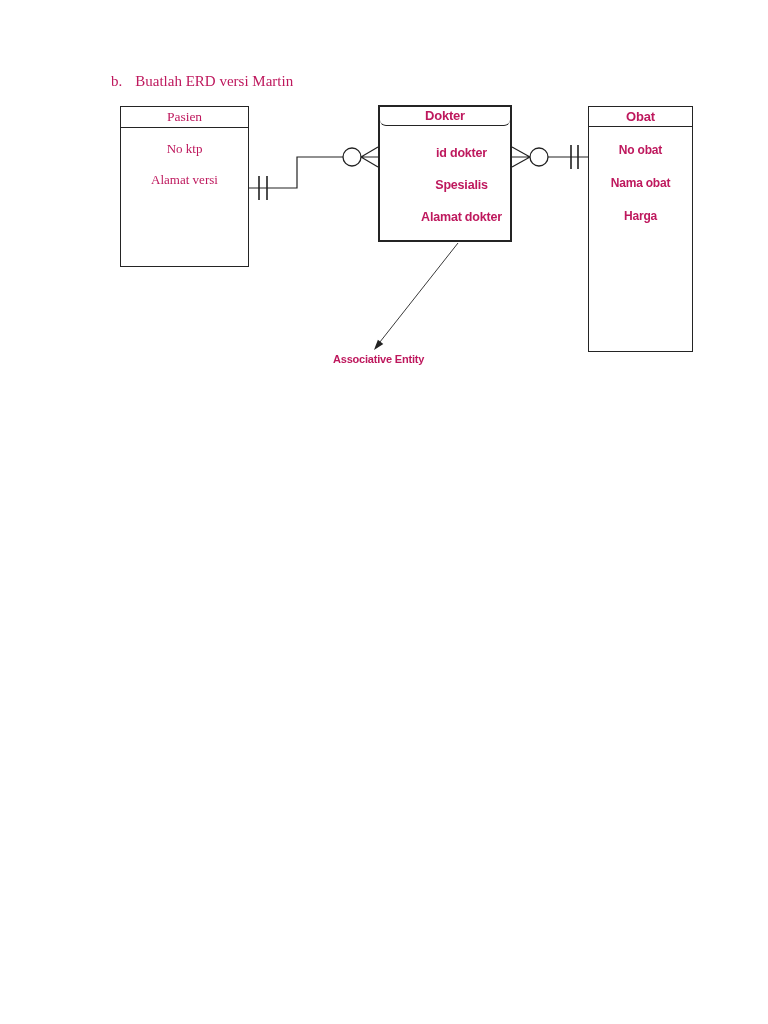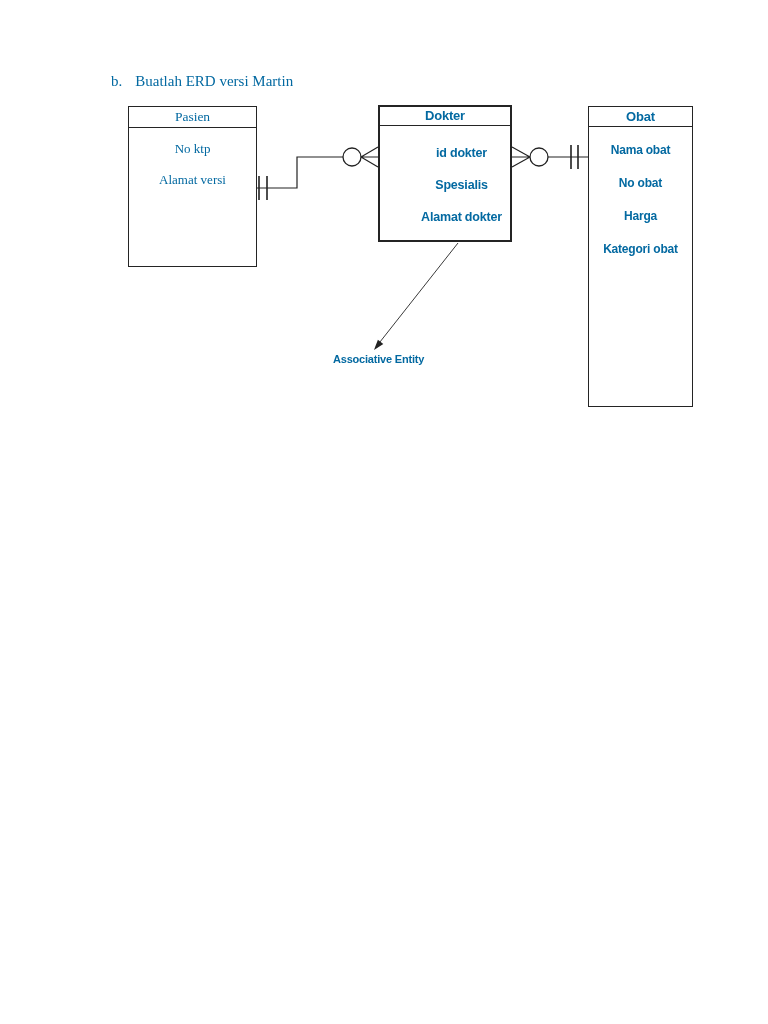--- a/index.html
+++ b/index.html
@@ -1,59 +1,59 @@
 <!DOCTYPE html>
 <html><head>
 <meta charset="utf-8">
 <style>
   html,body { margin:0; padding:0; }
   .page {
     position:relative; width:768px; height:1024px;
     background:#ffffff; overflow:hidden;
     font-family:"Liberation Serif","DejaVu Serif",serif;
-    color:#0369a1;
+    color:#be185d;
     text-decoration:underline;
   }
   .heading {
     position:absolute; left:111px; top:73px;
     font-size:15px; white-space:nowrap;
   }
   .heading .marker { display:inline-block; margin-right:13px; }
 
   .entity {
     position:absolute; box-sizing:border-box;
     background:#ffffff; text-align:center;
   }
   .entity .etitle { overflow:hidden; white-space:nowrap; }
   .entity .attr { white-space:nowrap; }
 
   
   .pasien {
-    left:128px; top:106px; width:129px; height:161px;
+    left:120px; top:106px; width:129px; height:161px;
     border:1.3px solid #242424;
     font-size:13px;
   }
   .pasien .etitle { height:20px; line-height:20px; border-bottom:1.3px solid #242424; font-size:13.5px; }
   .pasien .attrs { padding-top:5px; }
   .pasien .attr { height:31px; line-height:31px; }
 
   
   .dokter {
     left:378px; top:105px; width:134px; height:137px;
     border:2px solid #242424;
     font-family:"Liberation Sans","DejaVu Sans",sans-serif;
     font-weight:bold; font-size:12.5px; letter-spacing:-0.2px;
   }
-  .dokter .etitle { height:18px; line-height:18px; border-bottom:1.5px solid #242424; font-size:13px; }
+  .dokter .etitle { height:18px; line-height:18px; border-bottom:1.5px solid #242424; font-size:13px;border-radius:6px; }
   .dokter .attrs { padding-top:11px;padding-left:33px; }
   .dokter .attr { height:32px; line-height:32px; }
 
   
   .obat {
-    left:588px; top:106px; width:105px; height:301px;
+    left:588px; top:106px; width:105px; height:246px;
     border:1.5px solid #242424;
     font-family:"Liberation Sans","DejaVu Sans",sans-serif;
     font-weight:bold; font-size:12px; letter-spacing:-0.2px;
   }
   .obat .etitle { height:19px; line-height:19px; border-bottom:1.5px solid #242424; font-size:13px; }
   .obat .attrs { padding-top:7px; }
   .obat .attr { height:33px; line-height:33px; }
 
   .assoc-label {
     position:absolute; left:333px; top:353px;
@@ -102,22 +102,21 @@
     <div class="attrs">
       <div class="attr">id dokter</div>
       <div class="attr">Spesialis</div>
       <div class="attr">Alamat dokter</div>
     </div>
   </div>
 
   <div class="entity obat">
     <div class="etitle">Obat</div>
     <div class="attrs">
+      <div class="attr">No obat</div>
       <div class="attr">Nama obat</div>
-      <div class="attr">No obat</div>
       <div class="attr">Harga</div>
-      <div class="attr">Kategori obat</div>
     </div>
   </div>
 
   <div class="assoc-label">Associative Entity</div>
 
 </div>
 
 </body></html>

